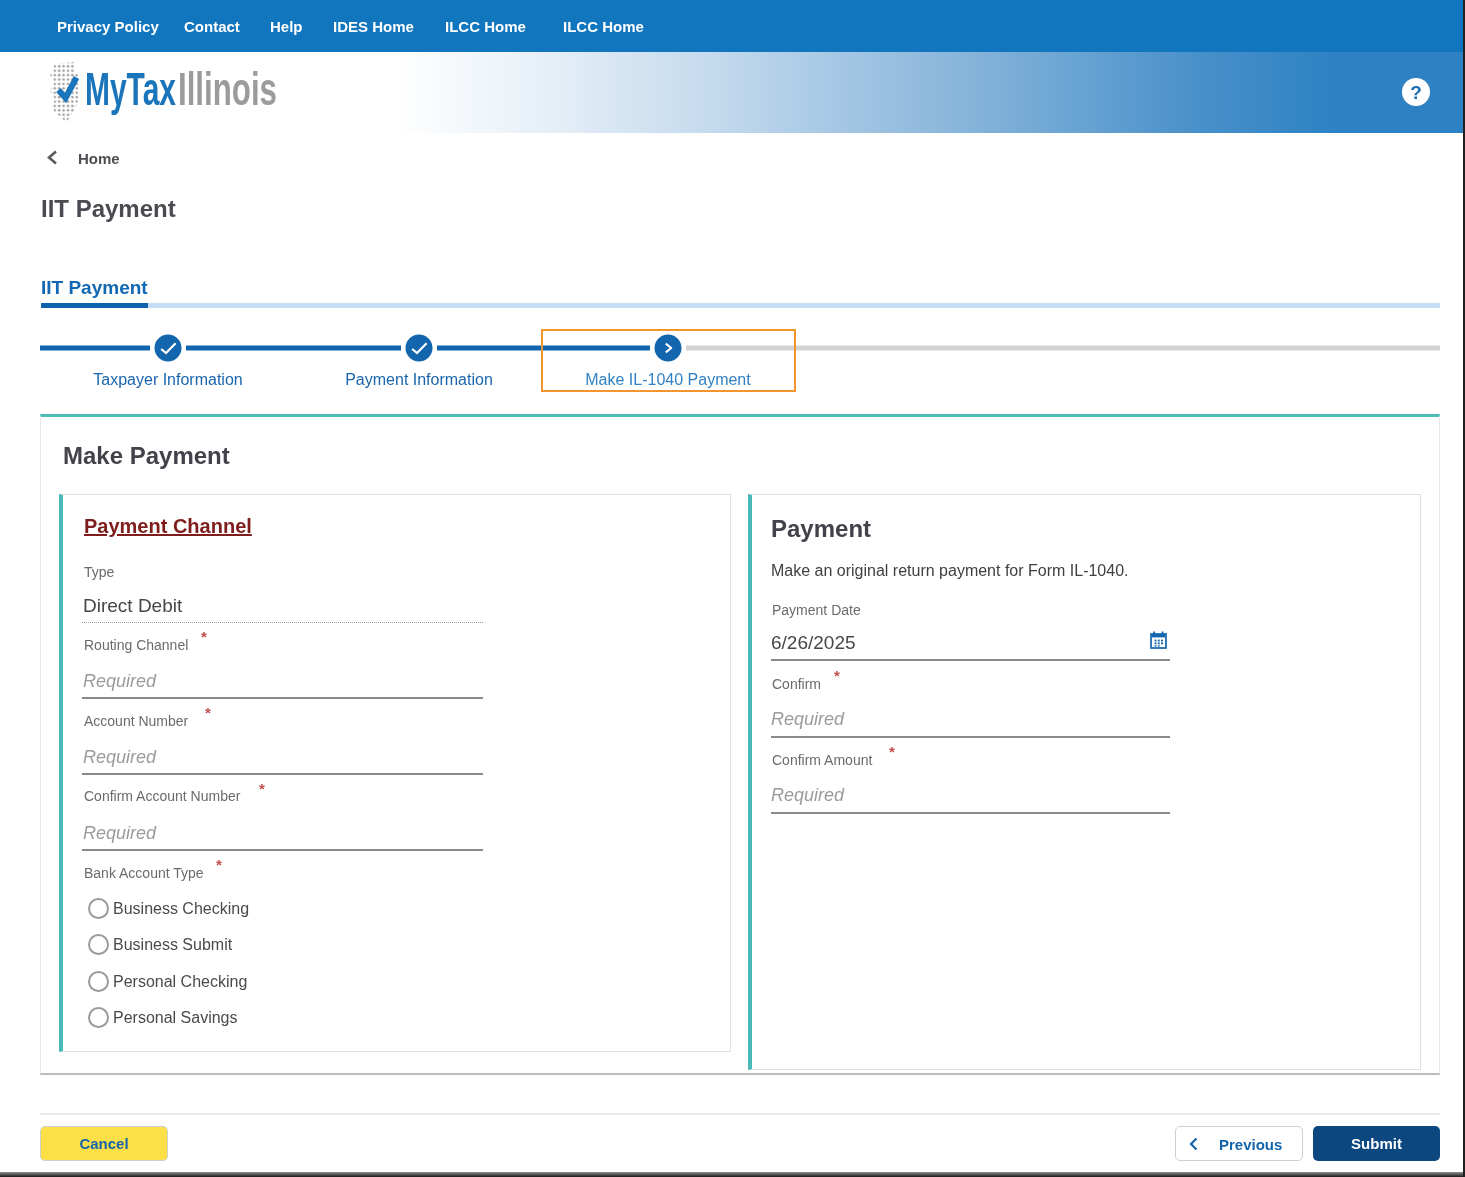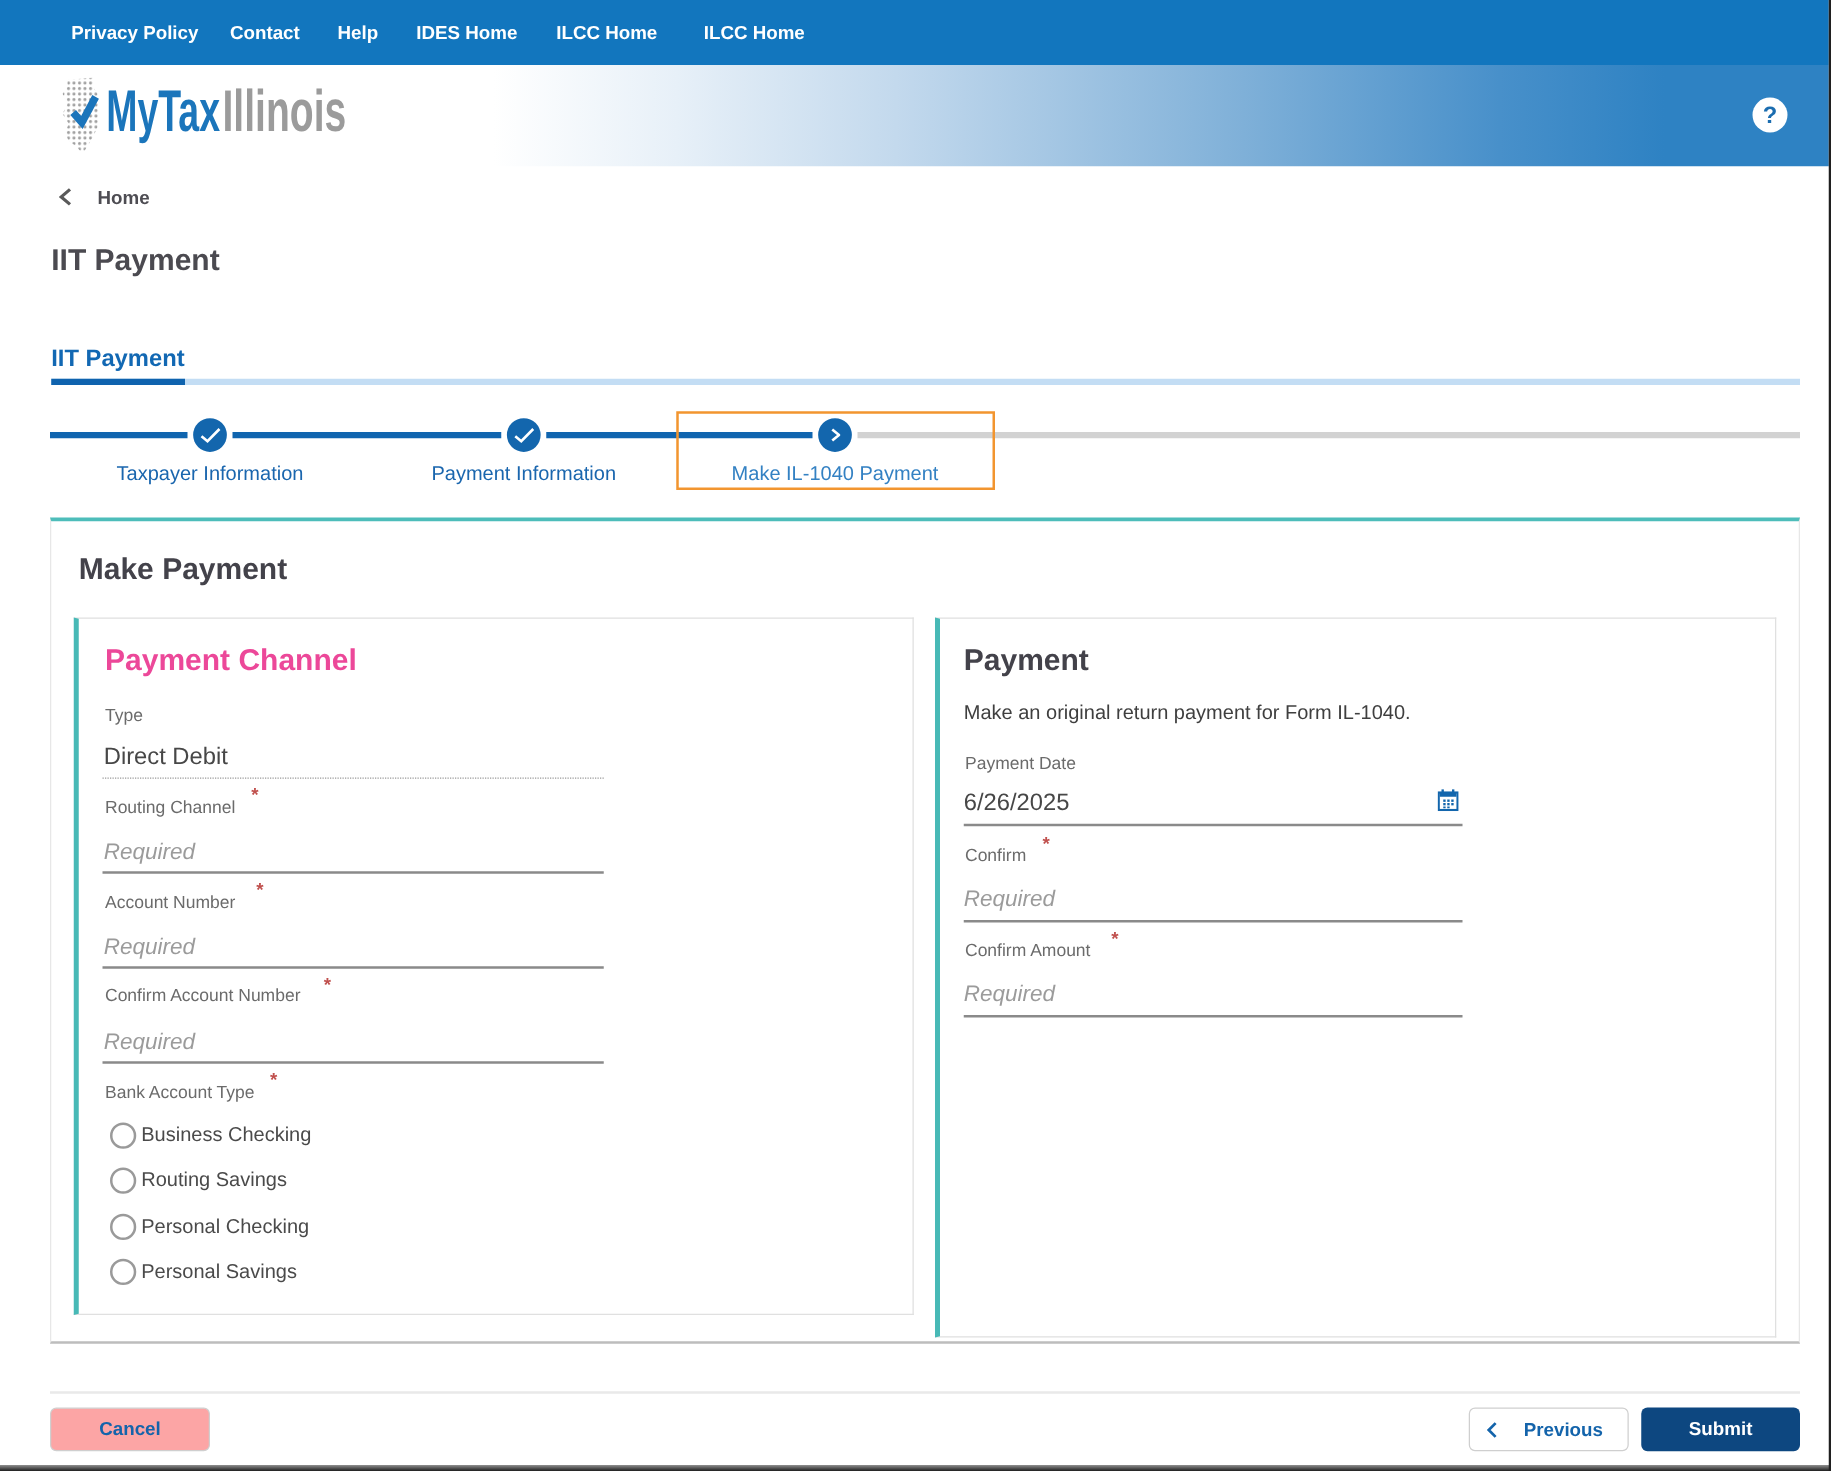--- a/index.html
+++ b/index.html
@@ -71,21 +71,21 @@
   <rect x="542" y="20" width="253" height="61" fill="none" stroke="#f2952f" stroke-width="2"></rect>
 </svg>
 <div class="steplab" style="left:18px;top:371px;color:#1a66ae;">Taxpayer Information</div>
 <div class="steplab" style="left:269px;top:371px;color:#1a66ae;">Payment Information</div>
 <div class="steplab" style="left:518px;top:371px;color:#3381c3;">Make IL-1040 Payment</div>
 
 <div class="abs" style="left:40px;top:414px;width:1400px;height:661px;background:#fff;border:1px solid #e7e7e7;border-top:3px solid #4dbdba;border-bottom:2px solid #bdbdbd;"></div>
 <div class="abs" style="left:63px;top:442px;font-size:24px;font-weight:bold;color:#43424a;">Make Payment</div>
 
 <div class="abs" style="left:59px;top:494px;width:672px;height:558px;background:#fff;border:1px solid #e0e0e0;border-left:4px solid #48b9b6;">
-  <div class="abs" style="left:21px;top:20px;font-size:24px;font-weight:bold;color:#ec4899;">Payment Channel</div>
+  <div class="abs" style="left:21px;top:20px;font-size:20px;font-weight:bold;color:#7f1d1d;text-decoration:underline;">Payment Channel</div>
   <div class="lbl" style="left:21px;top:69px;">Type</div>
   <div class="val" style="left:20px;top:100px;">Direct Debit</div>
   <div class="abs" style="left:19px;top:127px;width:401px;height:1px;border-bottom:1px dotted #999999;"></div>
 
   <div class="lbl" style="left:21px;top:142px;">Routing Channel</div>
   <div class="ast" style="left:138px;top:133px;">*</div>
   <div class="req" style="left:20px;top:176px;">Required</div>
   <div class="ul" style="left:19px;top:202px;width:401px;"></div>
 
   <div class="lbl" style="left:21px;top:218px;">Account Number</div>
@@ -96,21 +96,21 @@
   <div class="lbl" style="left:21px;top:293px;">Confirm Account Number</div>
   <div class="ast" style="left:196px;top:285px;">*</div>
   <div class="req" style="left:20px;top:328px;">Required</div>
   <div class="ul" style="left:19px;top:354px;width:401px;"></div>
 
   <div class="lbl" style="left:21px;top:370px;">Bank Account Type</div>
   <div class="ast" style="left:153px;top:361px;">*</div>
   <div class="radio" style="left:25px;top:403px;"></div>
   <div class="rlab" style="left:50px;top:405px;">Business Checking</div>
   <div class="radio" style="left:25px;top:439px;"></div>
-  <div class="rlab" style="left:50px;top:441px;">Routing Savings</div>
+  <div class="rlab" style="left:50px;top:441px;">Business Submit</div>
   <div class="radio" style="left:25px;top:476px;"></div>
   <div class="rlab" style="left:50px;top:478px;">Personal Checking</div>
   <div class="radio" style="left:25px;top:512px;"></div>
   <div class="rlab" style="left:50px;top:514px;">Personal Savings</div>
 </div>
 
 <div class="abs" style="left:748px;top:494px;width:673px;height:576px;background:#fff;border:1px solid #e0e0e0;border-left:4px solid #48b9b6;">
   <div class="abs" style="left:19px;top:20px;font-size:24px;font-weight:bold;color:#43424a;">Payment</div>
   <div class="abs" style="left:19px;top:67px;font-size:16px;color:#3f3f3f;">Make an original return payment for Form IL-1040.</div>
   <div class="lbl" style="left:20px;top:107px;">Payment Date</div>
@@ -138,21 +138,21 @@
   <div class="req" style="left:19px;top:214px;">Required</div>
   <div class="ul" style="left:19px;top:241px;width:399px;"></div>
 
   <div class="lbl" style="left:20px;top:257px;">Confirm Amount</div>
   <div class="ast" style="left:137px;top:248px;">*</div>
   <div class="req" style="left:19px;top:290px;">Required</div>
   <div class="ul" style="left:19px;top:317px;width:399px;"></div>
 </div>
 
 <div class="abs" style="left:40px;top:1113px;width:1400px;height:2px;background:#e9e9e9;"></div>
-<div class="abs" style="left:40px;top:1126px;width:128px;height:35px;border:1px solid #cfcfcf;border-radius:5px;background:#fca5a5;text-align:center;line-height:34px;font-size:15px;font-weight:bold;color:#1464ab;">Cancel</div>
+<div class="abs" style="left:40px;top:1126px;width:128px;height:35px;border:1px solid #cfcfcf;border-radius:5px;background:#fde047;text-align:center;line-height:34px;font-size:15px;font-weight:bold;color:#1464ab;">Cancel</div>
 <div class="abs" style="left:1175px;top:1126px;width:128px;height:35px;border:1px solid #cfcfcf;border-radius:5px;background:#fff;"></div>
 <svg class="abs" style="left:1189px;top:1137px;" width="9" height="14" viewBox="0 0 9 14">
   <polyline points="7.5,1.5 2,7 7.5,12.5" fill="none" stroke="#1464ab" stroke-width="2.2"></polyline>
 </svg>
 <div class="abs" style="left:1219px;top:1136px;font-size:15px;font-weight:bold;color:#1464ab;">Previous</div>
 <div class="abs" style="left:1313px;top:1126px;width:127px;height:35px;border-radius:5px;background:#0d4780;text-align:center;line-height:35px;font-size:15px;font-weight:bold;color:#ffffff;">Submit</div>
 
 <div class="abs" style="left:0;top:1172px;width:1465px;height:5px;background:linear-gradient(to bottom,#909090,#1a1a1a);"></div>
 
 <div class="abs" style="left:1463px;top:0;width:2px;height:1177px;background:#202020;"></div>

